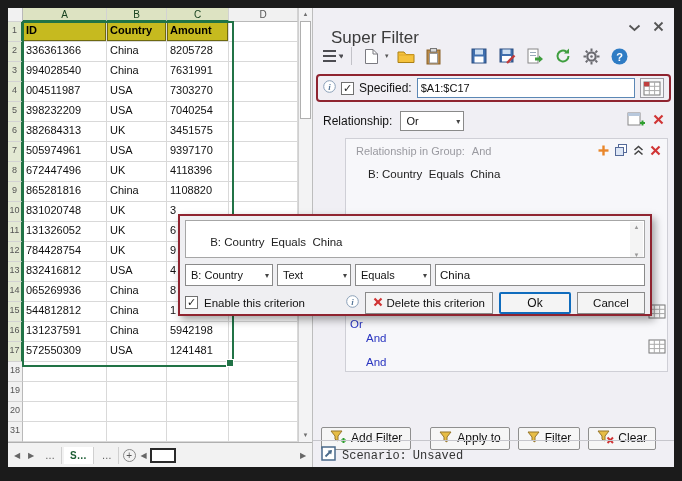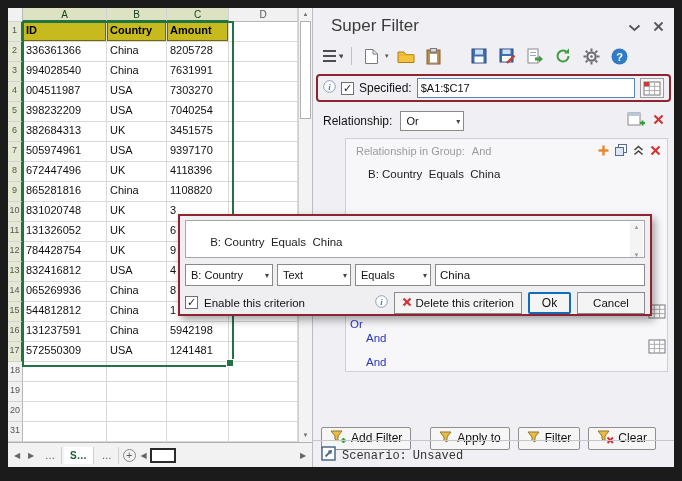--- a/index.html
+++ b/index.html
@@ -27,21 +27,21 @@
   .tnav{width:12px;text-align:center;font-size:8px;color:#666;}
   .tab{padding:3px 6px;border-right:1px solid #d0d0d0;white-space:pre;}
   .tab.active{background:#fff;font-weight:bold;color:#1a5c32;}
   .addsheet{width:13px;height:13px;border:1px solid #888;border-radius:50%;font-size:10px;line-height:11px;text-align:center;color:#555;margin-left:2px;box-sizing:border-box;}
   .hscroll{flex:1;display:flex;align-items:center;height:100%;}
   .hs-thumb{width:26px;height:15px;background:#fff;border:2px solid #2a2a2a;box-sizing:border-box;}
   .hs-track{flex:1;}
 
   
   .panel{position:absolute;left:312px;top:8px;width:362px;height:459px;background:#f0eff4;border-left:1px solid #bdbdbd;box-sizing:border-box;}
-  .ptitle{position:absolute;left:18px;top:8px;font-size:17px;color:#3b3b3b;}
+  .ptitle{position:absolute;left:18px;top:20px;font-size:17px;color:#3b3b3b;}
   .ptop-icons{position:absolute;right:10px;top:10px;display:flex;gap:12px;align-items:center;}
   .toolbar{position:absolute;left:8px;top:34px;right:8px;height:28px;display:flex;align-items:center;gap:6px;padding-right:36px;}
   .tsep{width:1px;height:18px;background:#c2c2c8;margin:0 2px;}
   .tspacer{flex:1;}
   .ticon{width:22px;height:22px;display:flex;align-items:center;justify-content:center;}
   .caret7{font-size:7px;color:#555;margin-left:-3px;}
   .spec{position:absolute;left:3px;right:3px;top:66px;height:28px;border:2px solid #8f2430;border-radius:4px;display:flex;align-items:center;gap:5px;padding:0 5px;box-sizing:border-box;font-size:12px;color:#111;}
   .spec input{flex:1;height:18px;border:1px solid #5b87b5;font-size:11px;padding:0 3px;background:#fff;color:#111;font-family:"Liberation Sans",sans-serif;}
   .rangebtn{width:22px;height:18px;border:1px solid #9a9aa2;background:#f6f6f8;display:flex;align-items:center;justify-content:center;}
   .rel{position:absolute;left:10px;right:10px;top:102px;height:22px;display:flex;align-items:center;gap:8px;font-size:12px;color:#111;}
@@ -67,21 +67,21 @@
   
   .dialog{position:absolute;left:178px;top:214px;width:474px;height:102px;background:#efeff2;border:2px solid #8f2430;box-shadow:3px 4px 8px rgba(0,0,0,0.35);z-index:60;box-sizing:border-box;}
   .dprev{position:absolute;left:5px;top:4px;right:5px;height:38px;background:#fff;border:1px solid #a6a6a6;font-size:11.5px;color:#222;padding:3px 18px 0 5px;box-sizing:border-box;white-space:pre;overflow:hidden;}
   .dspin{position:absolute;right:1px;top:1px;width:13px;height:34px;display:flex;flex-direction:column;justify-content:space-between;align-items:center;color:#999;font-size:6px;padding:2px 0;background:#f4f4f4;}
   .dctrl{position:absolute;left:5px;top:48px;right:5px;height:22px;display:flex;gap:4px;}
   .dctrl .dd{height:22px;}
   .dfield{width:88px}.dtype{width:74px}.dop{width:76px}
   .dval{flex:1;height:22px;border:1px solid #8a8a8a;font-size:11.5px;padding:0 4px;background:#fff;color:#111;box-sizing:border-box;font-family:"Liberation Sans",sans-serif;}
   .dbottom{position:absolute;left:5px;right:5px;top:75px;height:23px;display:flex;align-items:center;gap:6px;font-size:11.5px;color:#111;}
   .dbtn{height:22px;border:1px solid #8a8a8a;background:#f4f4f4;display:flex;align-items:center;gap:4px;padding:4px 7px;font-size:11.5px;color:#111;box-sizing:border-box;}
-  .okbtn{width:43px;justify-content:center;border:2px solid #0f6cbd;font-size:12px;border-radius:2px;}
+  .okbtn{width:72px;justify-content:center;border:2px solid #0f6cbd;font-size:12px;border-radius:2px;}
   .cancelbtn{width:68px;justify-content:center;}
   .cb{width:13px;height:13px;background:#fff;border:1px solid #707070;display:flex;align-items:center;justify-content:center;font-size:11px;color:#222;line-height:1;box-sizing:border-box;flex:none;}
   .pre{white-space:pre;}
 </style>
 </head>
 <body>
 
 <div class="frame">
 
   <div class="sheet">

